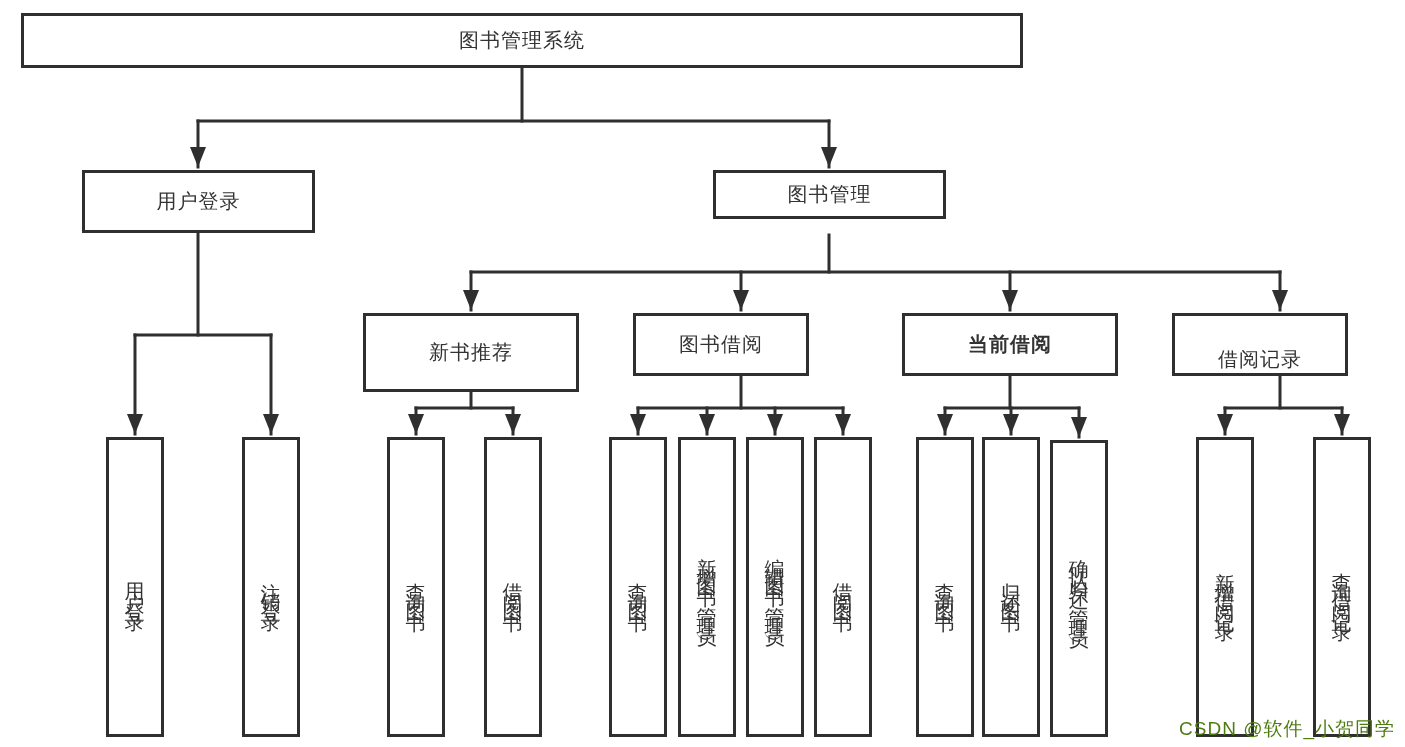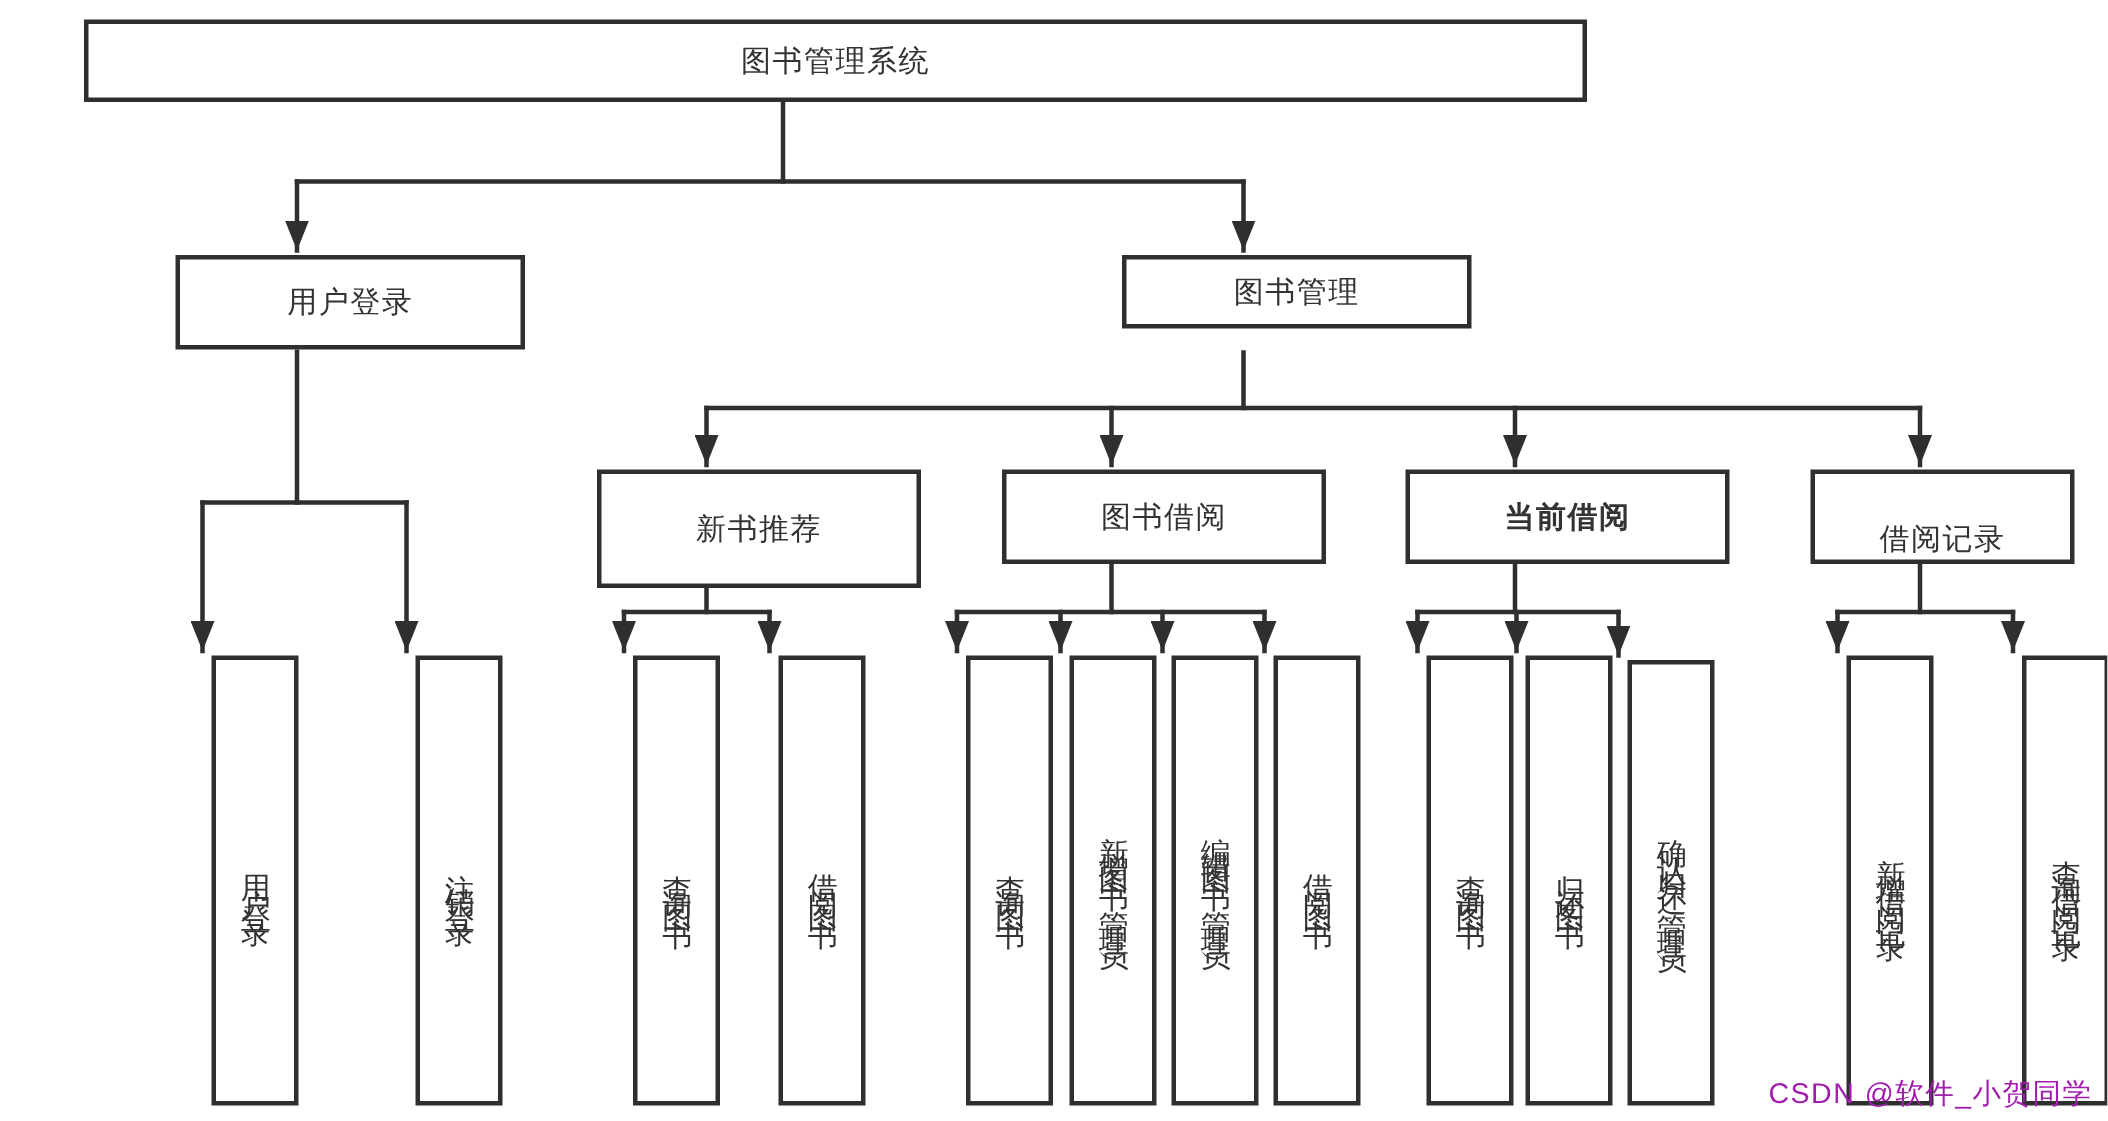--- a/index.html
+++ b/index.html
@@ -22,35 +22,34 @@
     box-sizing: border-box;
     background: #ffffff;
     border: 3px solid #2f2f2f;
     display: flex;
     align-items: center;
     justify-content: center;
     font-size: 20px;
     color: #333333;
     letter-spacing: 1px;
     z-index: 1;
-    margin-left: 35px;
   }
   .node.leaf span {
     writing-mode: vertical-rl;
     text-orientation: mixed;
     letter-spacing: 10px;
     line-height: 1;
   }
   .watermark {
     position: absolute;
     right: 10px;
     bottom: 5px;
     font-size: 19px;
     letter-spacing: 1px;
-    color: #a21caf;
+    color: #4d7c0f;
     z-index: 2;
   }
 </style>
 </head>
 <body>
 
 <div class="canvas">
 
   <svg class="connectors" viewBox="0 0 1405 747" xmlns="http://www.w3.org/2000/svg">
     <defs>
@@ -123,21 +122,21 @@
   <div class="node" style="left:82px; top:170px; width:233px; height:63px;">
     <span>用户登录</span>
   </div>
   <div class="node" style="left:713px; top:170px; width:233px; height:49px;">
     <span>图书管理</span>
   </div>
 
   <div class="node" style="left:363px; top:313px; width:216px; height:79px;">
     <span>新书推荐</span>
   </div>
-  <div class="node" style="left:633px; top:313px; width:216px; height:63px;">
+  <div class="node" style="left:633px; top:313px; width:176px; height:63px;">
     <span>图书借阅</span>
   </div>
   <div class="node" style="left:902px; top:313px; width:216px; height:63px;font-weight:bold;">
     <span>当前借阅</span>
   </div>
   <div class="node" style="left:1172px; top:313px; width:176px; height:63px;align-items:flex-end;">
     <span>借阅记录</span>
   </div>
 
   <div class="node leaf" style="left:106px; top:437px; width:58px; height:300px;">

